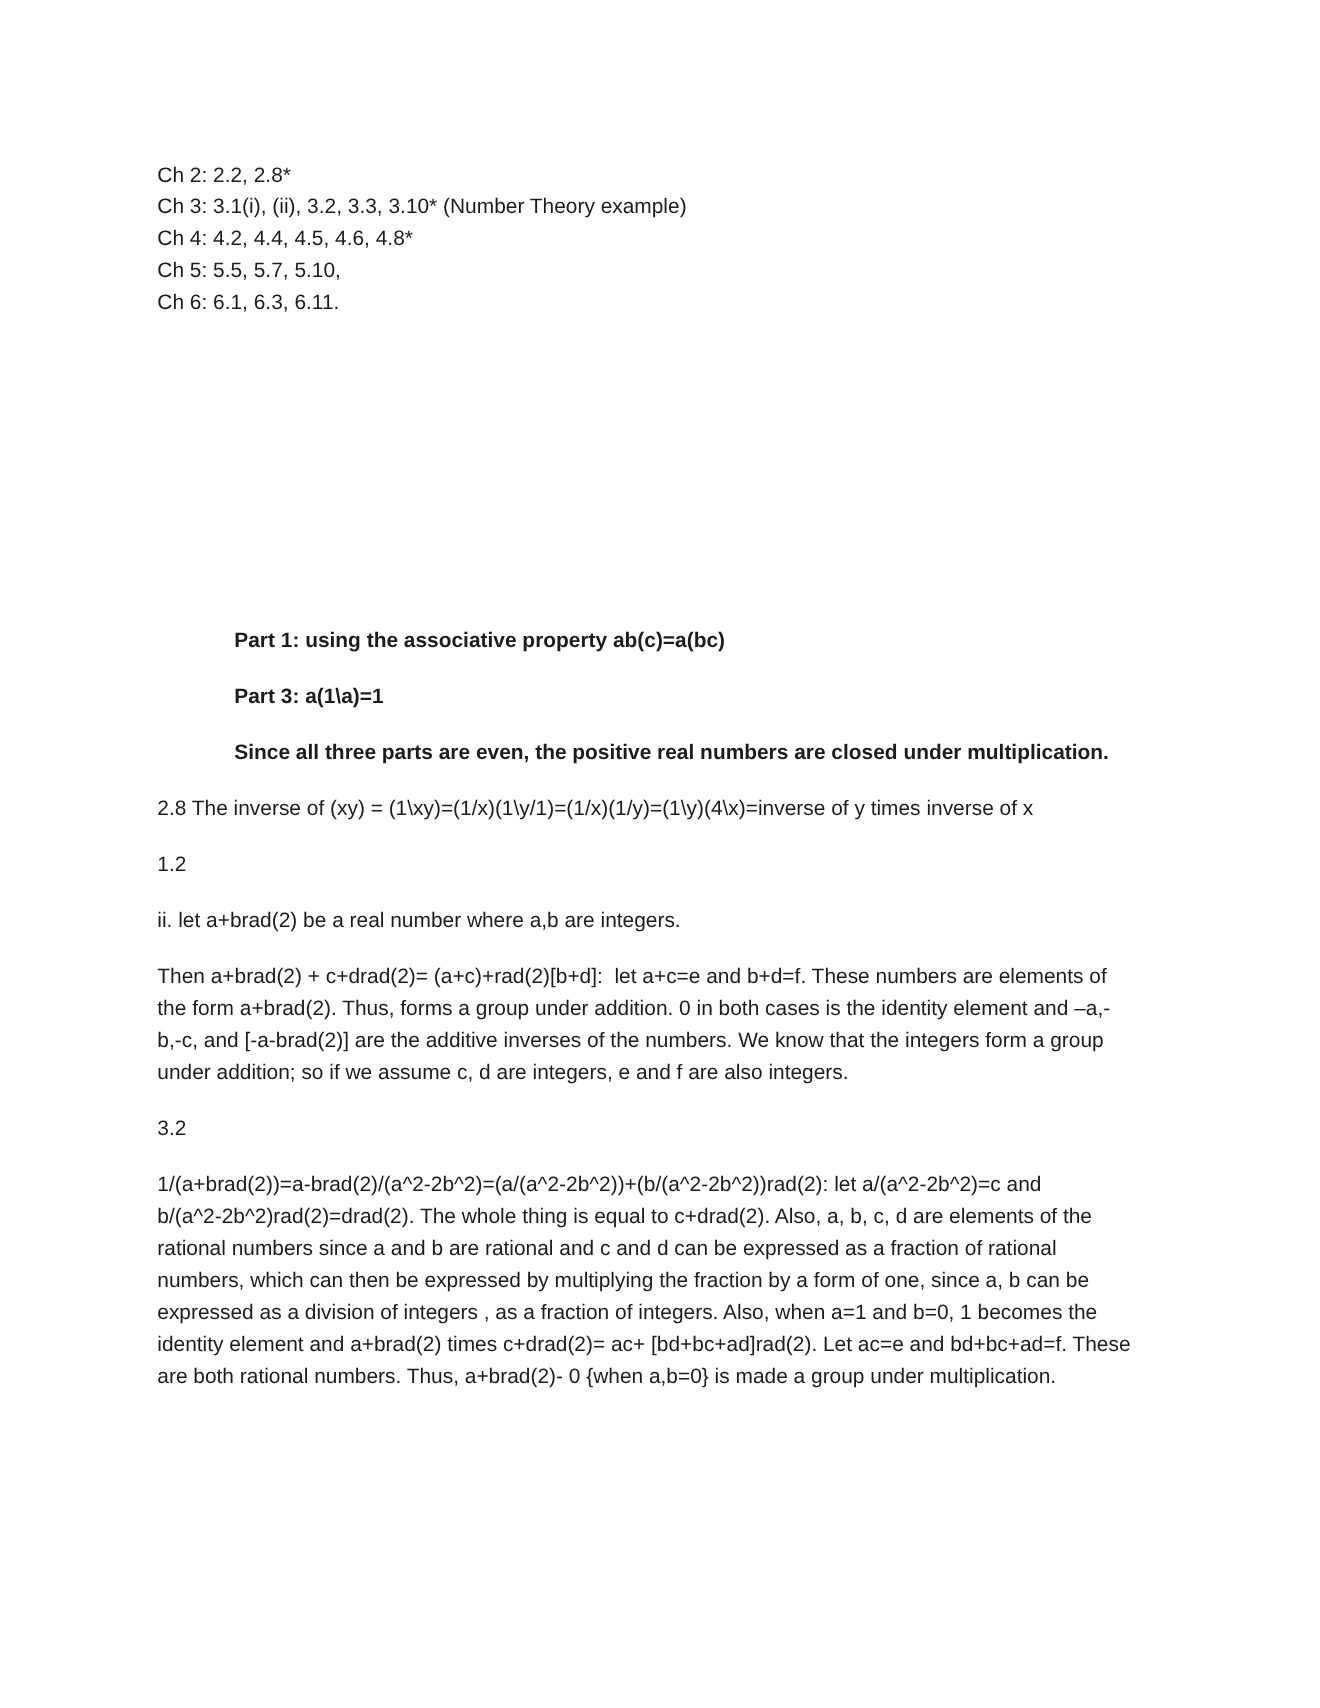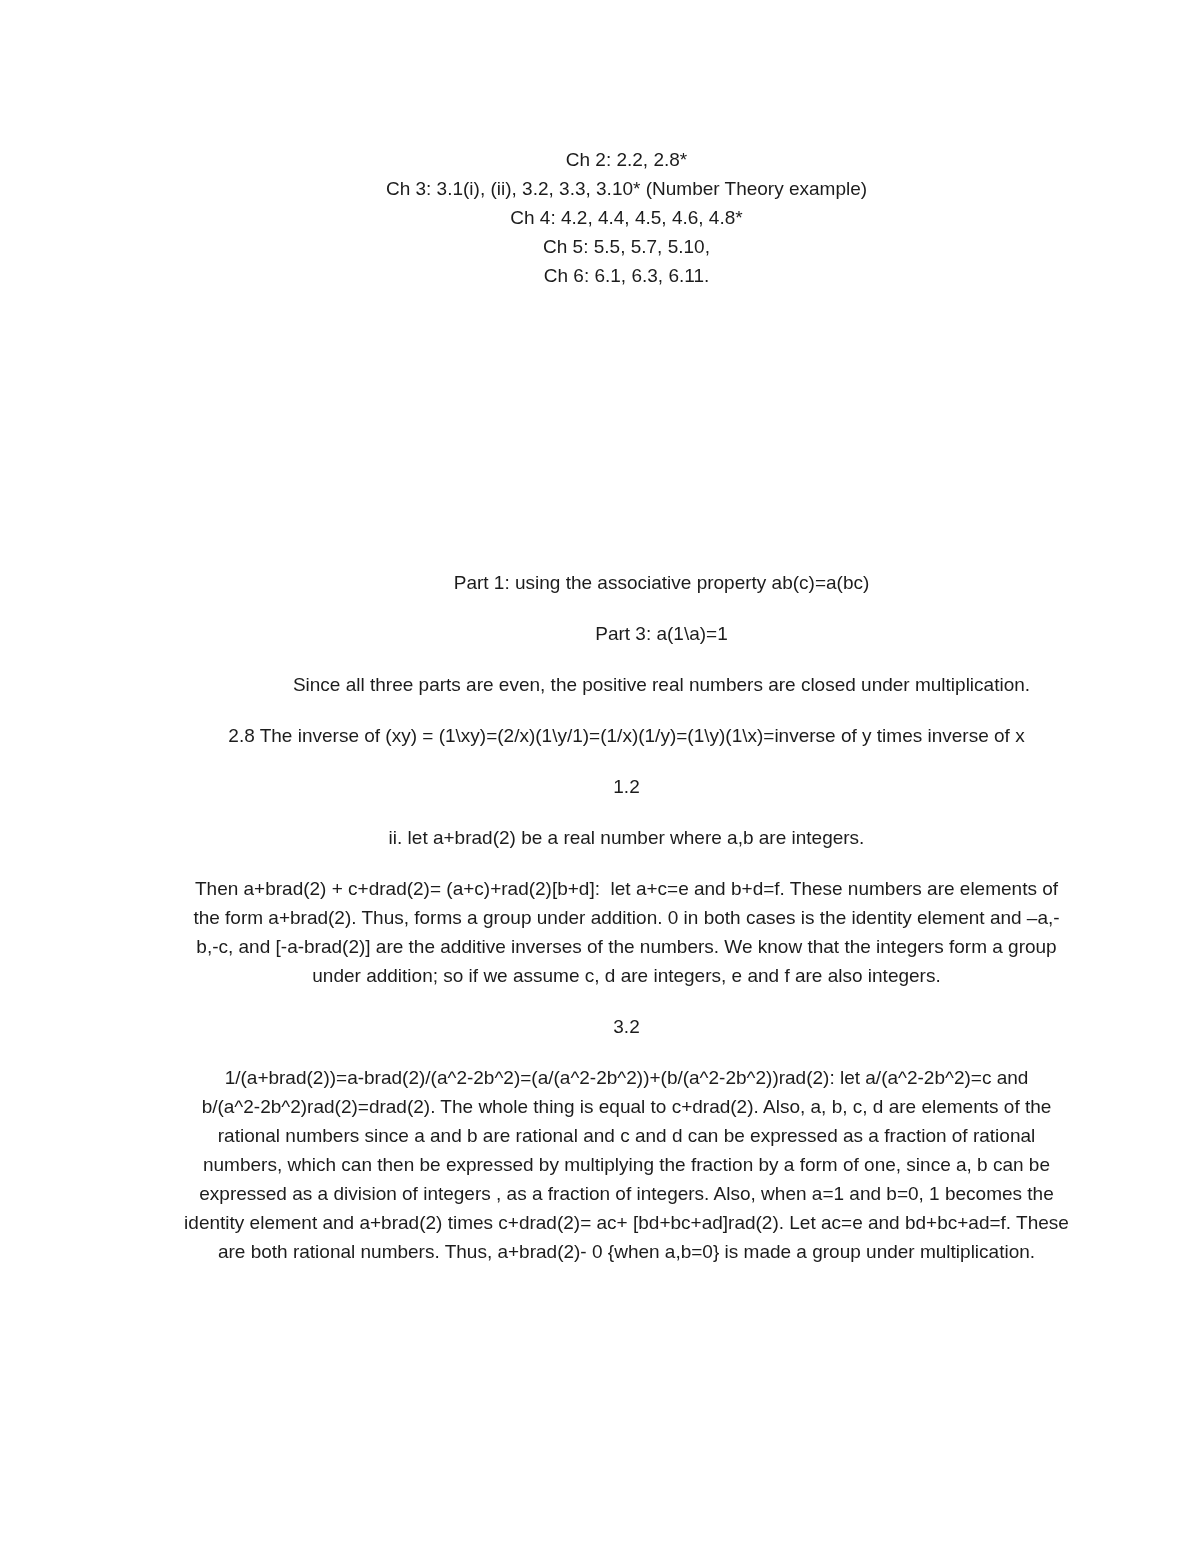--- a/index.html
+++ b/index.html
@@ -19,24 +19,24 @@
     width: 1200px;
     height: 1553px;
     padding: 145px 90px 0 143px;
     background: #ffffff;
   }
   .para {
     font-size: 19px;
     line-height: 29px;
     margin: 0 0 22px 0;
     white-space: pre-wrap;
-    text-align: center;
   }
   .indent {
     padding-left: 70px;
+    font-weight: bold;
   }
   .spacer {
     height: 256px;
   }
 </style>
 </head>
 <body>
 
 <div class="page">
 
@@ -49,21 +49,21 @@
   <div class="spacer"></div>
 
 
   <div class="para indent">Part 1: using the associative property ab(c)=a(bc)</div>
 
 
   <div class="para indent">Part 3: a(1\a)=1</div>
 
   <div class="para indent">Since all three parts are even, the positive real numbers are closed under multiplication.</div>
 
-  <div class="para">2.8 The inverse of (xy) = (1\xy)=(2/x)(1\y/1)=(1/x)(1/y)=(1\y)(1\x)=inverse of y times inverse of x</div>
+  <div class="para">2.8 The inverse of (xy) = (1\xy)=(1/x)(1\y/1)=(1/x)(1/y)=(1\y)(4\x)=inverse of y times inverse of x</div>
 
   <div class="para">1.2</div>
 
 
   <div class="para">ii. let a+brad(2) be a real number where a,b are integers.</div>
 
   <div class="para">Then a+brad(2) + c+drad(2)= (a+c)+rad(2)[b+d]:  let a+c=e and b+d=f. These numbers are elements of
 the form a+brad(2). Thus, forms a group under addition. 0 in both cases is the identity element and –a,-
 b,-c, and [-a-brad(2)] are the additive inverses of the numbers. We know that the integers form a group
 under addition; so if we assume c, d are integers, e and f are also integers.</div>

